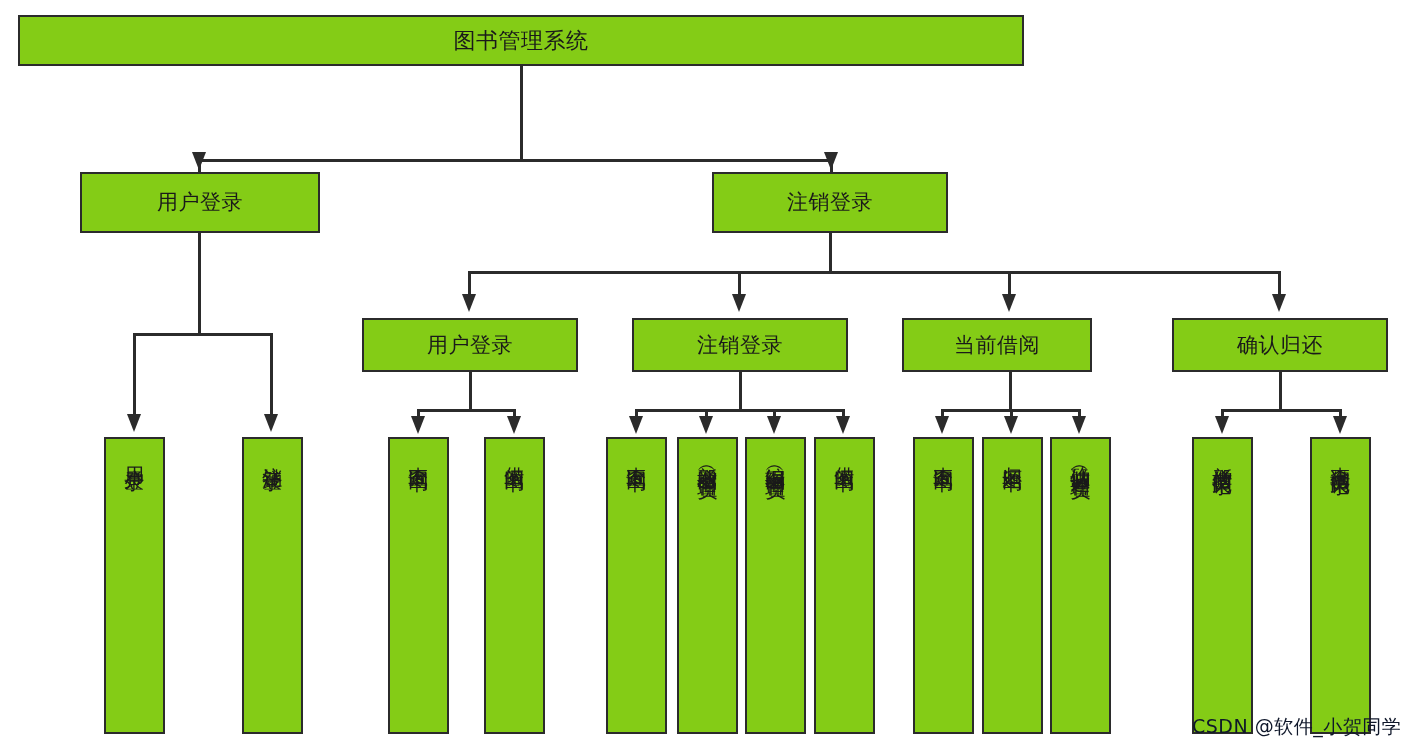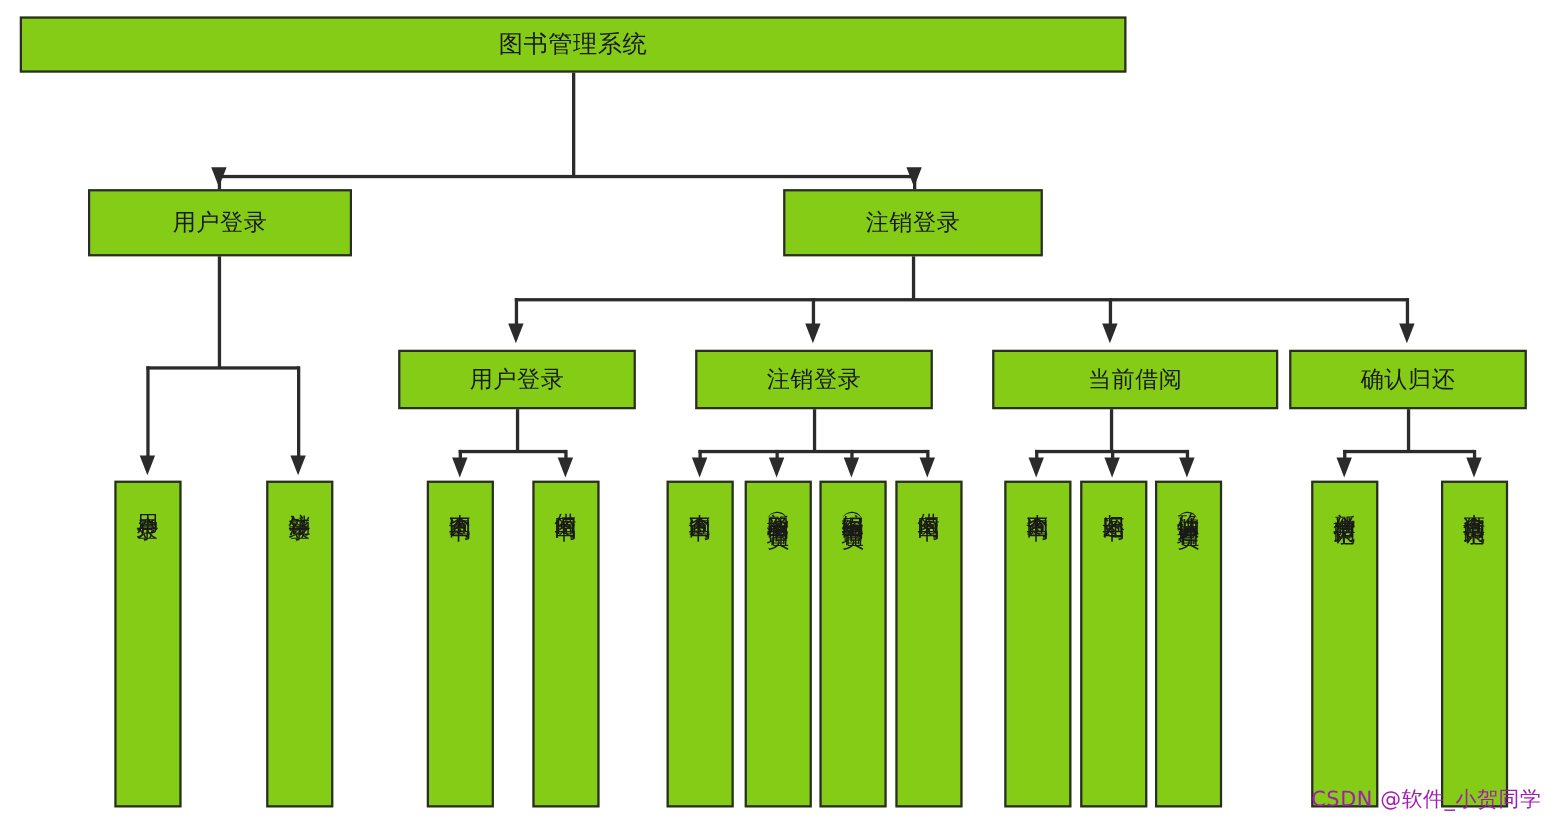--- a/index.html
+++ b/index.html
@@ -63,21 +63,21 @@
   .arrow {
     position: absolute;
     width: 0;
     height: 0;
     border-left: 7px solid transparent;
     border-right: 7px solid transparent;
     border-top: 18px solid #2b2b2b;
   }
   .watermark {
     position: absolute;
-    color: #a21caf;
+    color: #0f172a;
     font-size: 19px;
     white-space: nowrap;
     letter-spacing: 0.5px;
   }
 </style>
 </head>
 <body>
 
 <div id="canvas">
 
@@ -116,21 +116,21 @@
   <div class="arrow" style="left:1002px; top:294px;"></div>
   <div class="vline" style="left:1278px; top:271px; height:26px;"></div>
   <div class="arrow" style="left:1272px; top:294px;"></div>
 
   <div class="node h" style="left:362px; top:318px; width:216px; height:54px;">
     <span class="label">用户登录</span>
   </div>
   <div class="node h" style="left:632px; top:318px; width:216px; height:54px;">
     <span class="label">注销登录</span>
   </div>
-  <div class="node h" style="left:902px; top:318px; width:260px; height:54px;">
+  <div class="node h" style="left:902px; top:318px; width:190px; height:54px;">
     <span class="label">当前借阅</span>
   </div>
   <div class="node h" style="left:1172px; top:318px; width:216px; height:54px;">
     <span class="label">确认归还</span>
   </div>
 
   <div class="vline" style="left:469px; top:372px; height:39px;"></div>
   <div class="hline" style="left:417px; top:409px; width:98px;"></div>
   <div class="vline" style="left:417px; top:409px; height:12px;"></div>
   <div class="arrow" style="left:411px; top:416px;"></div>

